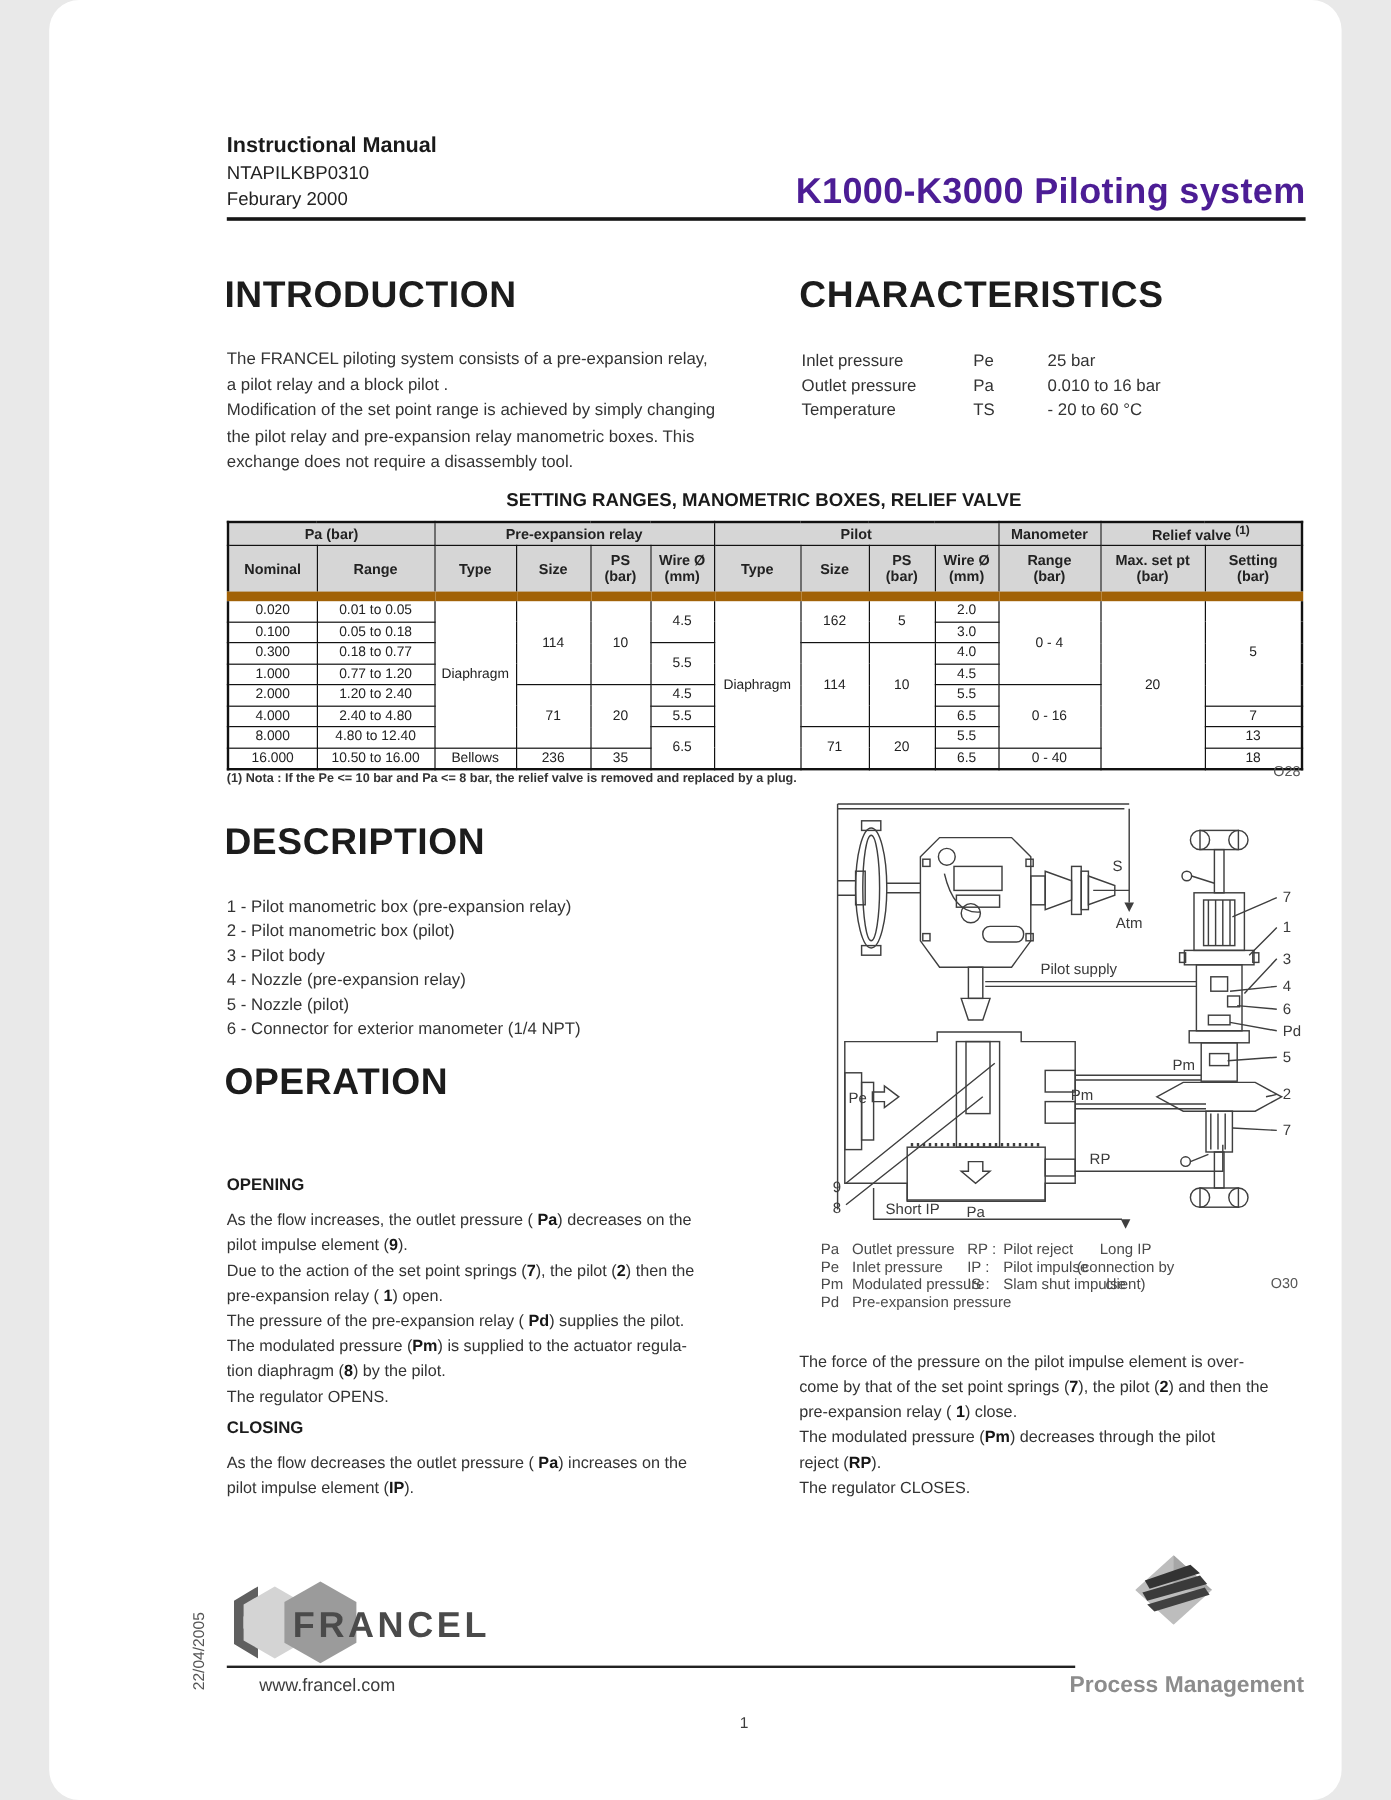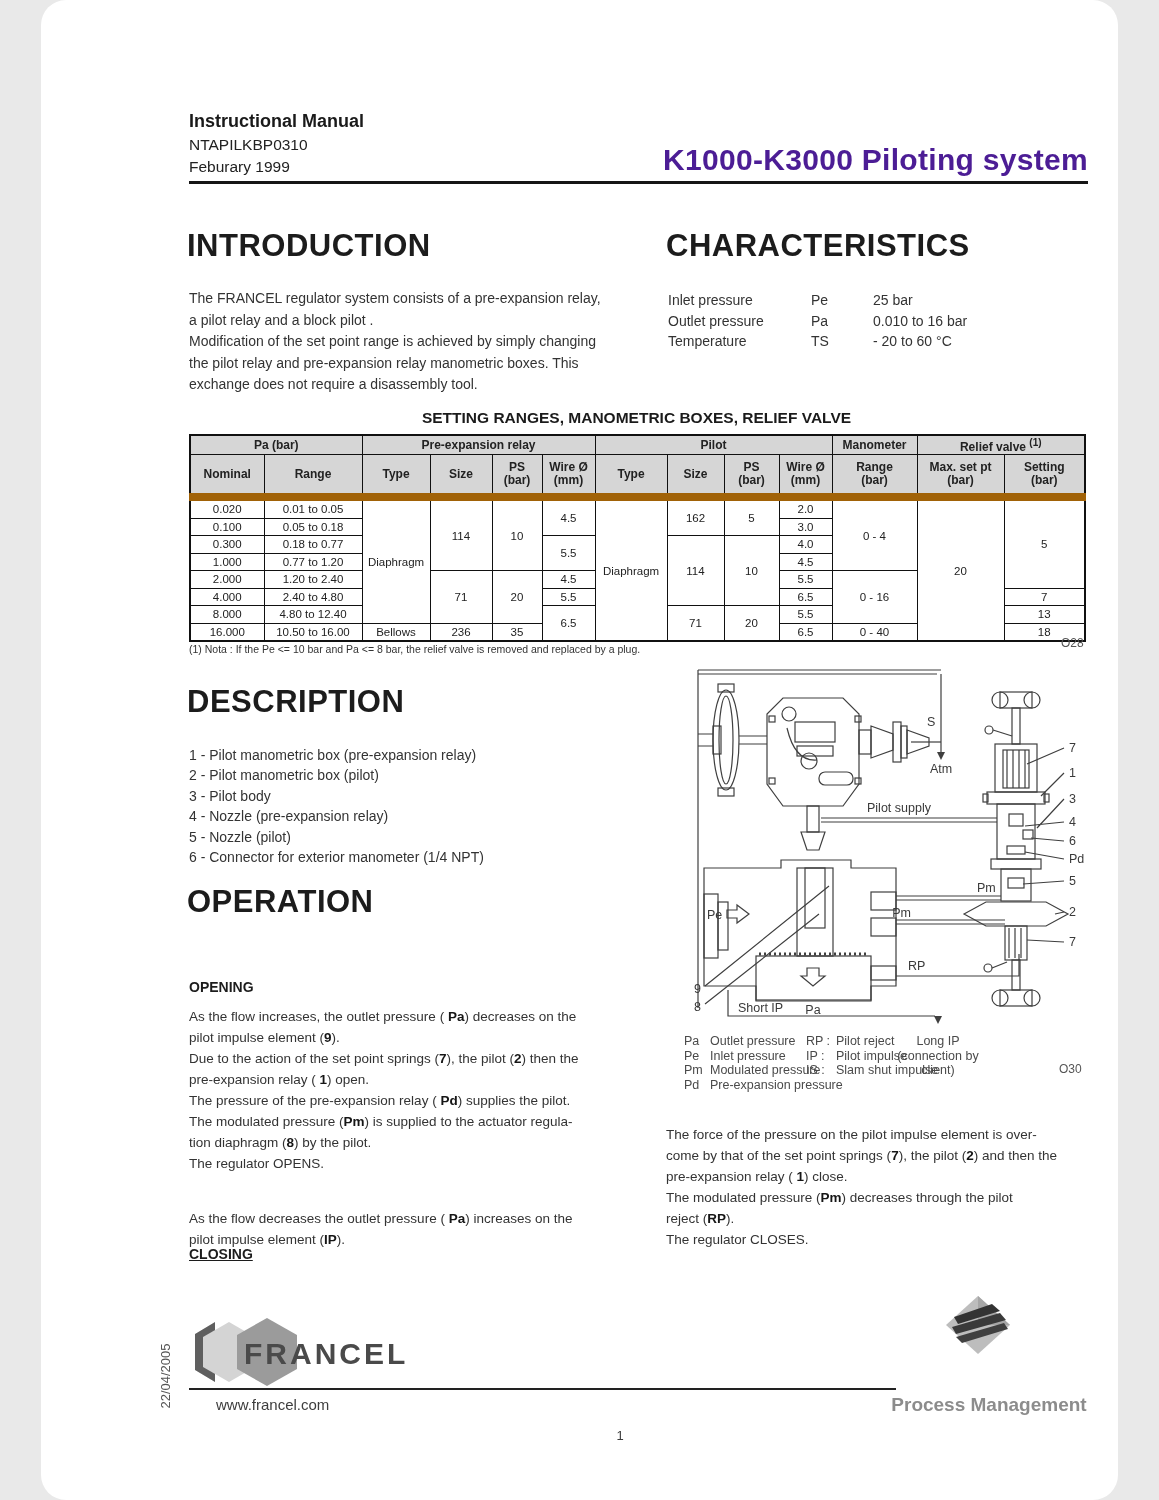--- a/index.html
+++ b/index.html
@@ -16,21 +16,21 @@
   .pre{white-space:pre-line;}
   .spec-row{display:grid;grid-template-columns:143px 62px 1fr;line-height:20.5px;font-size:14px;color:#333;}
   .tbl-title{left:148px;top:409px;width:895px;text-align:center;font-size:15.5px;font-weight:bold;color:#1a1a1a;}
   #settings-table{position:absolute;left:148px;top:434px;width:897px;border-collapse:collapse;table-layout:fixed;
                   font-size:11.5px;color:#222;border:2px solid #111;}
   #settings-table th,#settings-table td{border:1px solid #111;text-align:center;padding:0 1px;overflow:hidden;}
   #settings-table thead th{background:#d6d6d6;font-weight:bold;font-size:12px;}
   #settings-table .grp{height:18px;}
   #settings-table .sub{height:38px;line-height:13px;border-bottom:8px solid #a16207;}
   #settings-table tbody td{height:16.5px;background:#fff;}
-  .footnote{left:148px;top:643px;font-size:10.5px;font-weight:normal;color:#333;}
+  .footnote{left:148px;top:643px;font-size:10.5px;font-weight:bold;color:#333;}
   .figref{font-size:12px;color:#555;}
   .desc-item{font-size:14px;line-height:20.4px;color:#333;}
   .subhead{font-size:14px;font-weight:bold;color:#1c1c1c;}
   .lines13 .tl{font-size:13.5px;line-height:21px;color:#333;white-space:nowrap;}
   .lines13 b{color:#161616;}
   .legend{font-size:12.5px;line-height:14.5px;color:#4a4a4a;}
   .legend .sym{display:inline-block;width:26px;}
   .legend2 .sym{display:inline-block;width:30px;}
   .longip{width:112px;text-align:center;font-size:12.5px;line-height:14.5px;color:#4a4a4a;}
   .vdate{left:70px;top:1368px;width:110px;height:16px;transform:rotate(-90deg);
@@ -43,26 +43,26 @@
   .pagenum{left:539px;top:1428px;width:80px;text-align:center;font-size:13px;color:#3c3c3c;}
   svg text{font-family:"Liberation Sans",sans-serif;font-size:12.5px;fill:#3a3a3a;}
 </style>
 </head>
 <body>
 
 <div class="page">
 
   <div class="abs doc-type">Instructional Manual</div>
   <div class="abs doc-number">NTAPILKBP0310</div>
-  <div class="abs doc-date">Feburary 1999</div>
+  <div class="abs doc-date">Feburary 2000</div>
   <div class="abs doc-title">K1000-K3000 Piloting system</div>
   <div class="abs header-rule"></div>
 
   <div class="abs sec-heading" style="left:146px;top:228px;">INTRODUCTION</div>
-  <div class="abs body-text pre" style="left:148px;top:288px;width:460px;">The FRANCEL regulator system consists of a pre-expansion relay,
+  <div class="abs body-text pre" style="left:148px;top:288px;width:460px;">The FRANCEL piloting system consists of a pre-expansion relay,
 a pilot relay and a block pilot .
 Modification of the set point range is achieved by simply changing
 the pilot relay and pre-expansion relay manometric boxes. This
 exchange does not require a disassembly tool.</div>
 
   <div class="abs sec-heading" style="left:625px;top:228px;">CHARACTERISTICS</div>
   <div class="abs" style="left:627px;top:290px;width:400px;">
     <div class="spec-row">
       <span>Inlet pressure</span>
       <span>Pe</span>
@@ -210,21 +210,21 @@
   <div class="abs lines13" style="left:148px;top:1006px;">
       <div class="tl"><span>As the flow increases, the outlet pressure ( </span><b>Pa</b><span>) decreases on the</span></div>
       <div class="tl"><span>pilot impulse element (</span><b>9</b><span>).</span></div>
       <div class="tl"><span>Due to the action of the set point springs (</span><b>7</b><span>), the pilot (</span><b>2</b><span>) then the</span></div>
       <div class="tl"><span>pre-expansion relay ( </span><b>1</b><span>) open.</span></div>
       <div class="tl"><span>The pressure of the pre-expansion relay ( </span><b>Pd</b><span>) supplies the pilot.</span></div>
       <div class="tl"><span>The modulated pressure (</span><b>Pm</b><span>) is supplied to the actuator regula-</span></div>
       <div class="tl"><span>tion diaphragm (</span><b>8</b><span>) by the pilot.</span></div>
       <div class="tl"><span>The regulator OPENS.</span></div>
     </div>
-  <div class="abs subhead" style="left:148px;top:1246px;text-decoration:underline;">CLOSING</div>
+  <div class="abs subhead" style="left:148px;top:1181px;">CLOSING</div>
   <div class="abs lines13" style="left:148px;top:1208px;">
       <div class="tl"><span>As the flow decreases the outlet  pressure ( </span><b>Pa</b><span>) increases on the</span></div>
       <div class="tl"><span>pilot impulse element (</span><b>IP</b><span>).</span></div>
     </div>
 
   <svg class="abs" style="left:630px;top:656px;" width="430" height="372" viewBox="0 0 430 372">
     <g stroke="#3f3f3f" stroke-width="1.2" fill="none">
 
       <path d="M27 14 H270 M27 18 H266"></path>
       <path d="M27 14 V352"></path>

